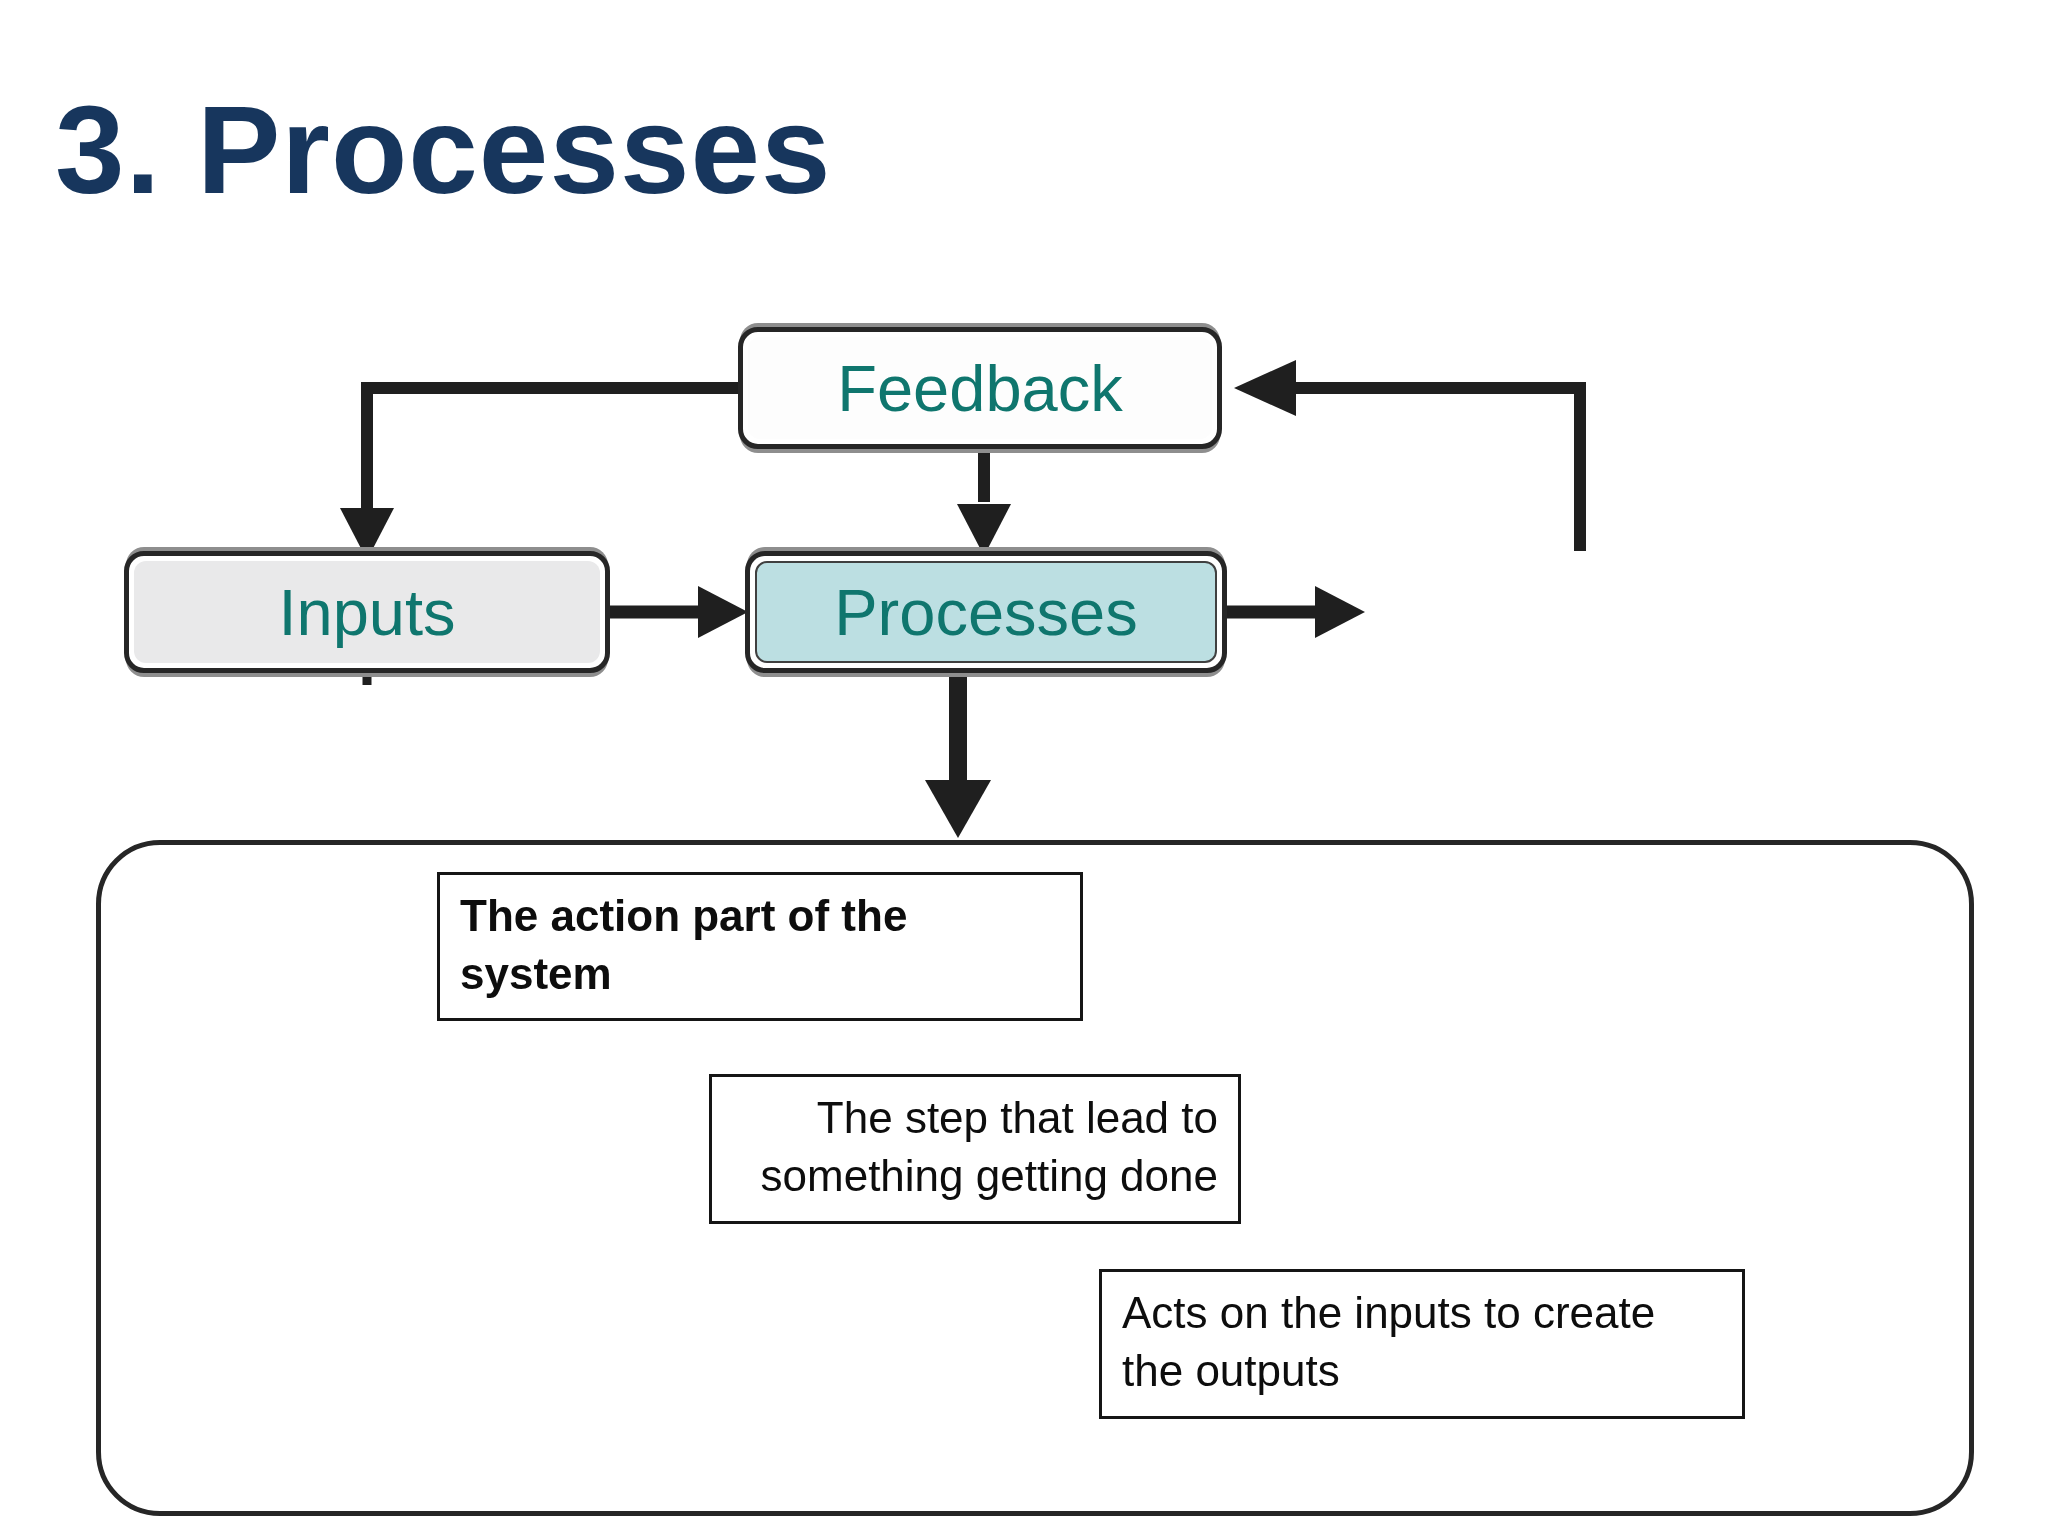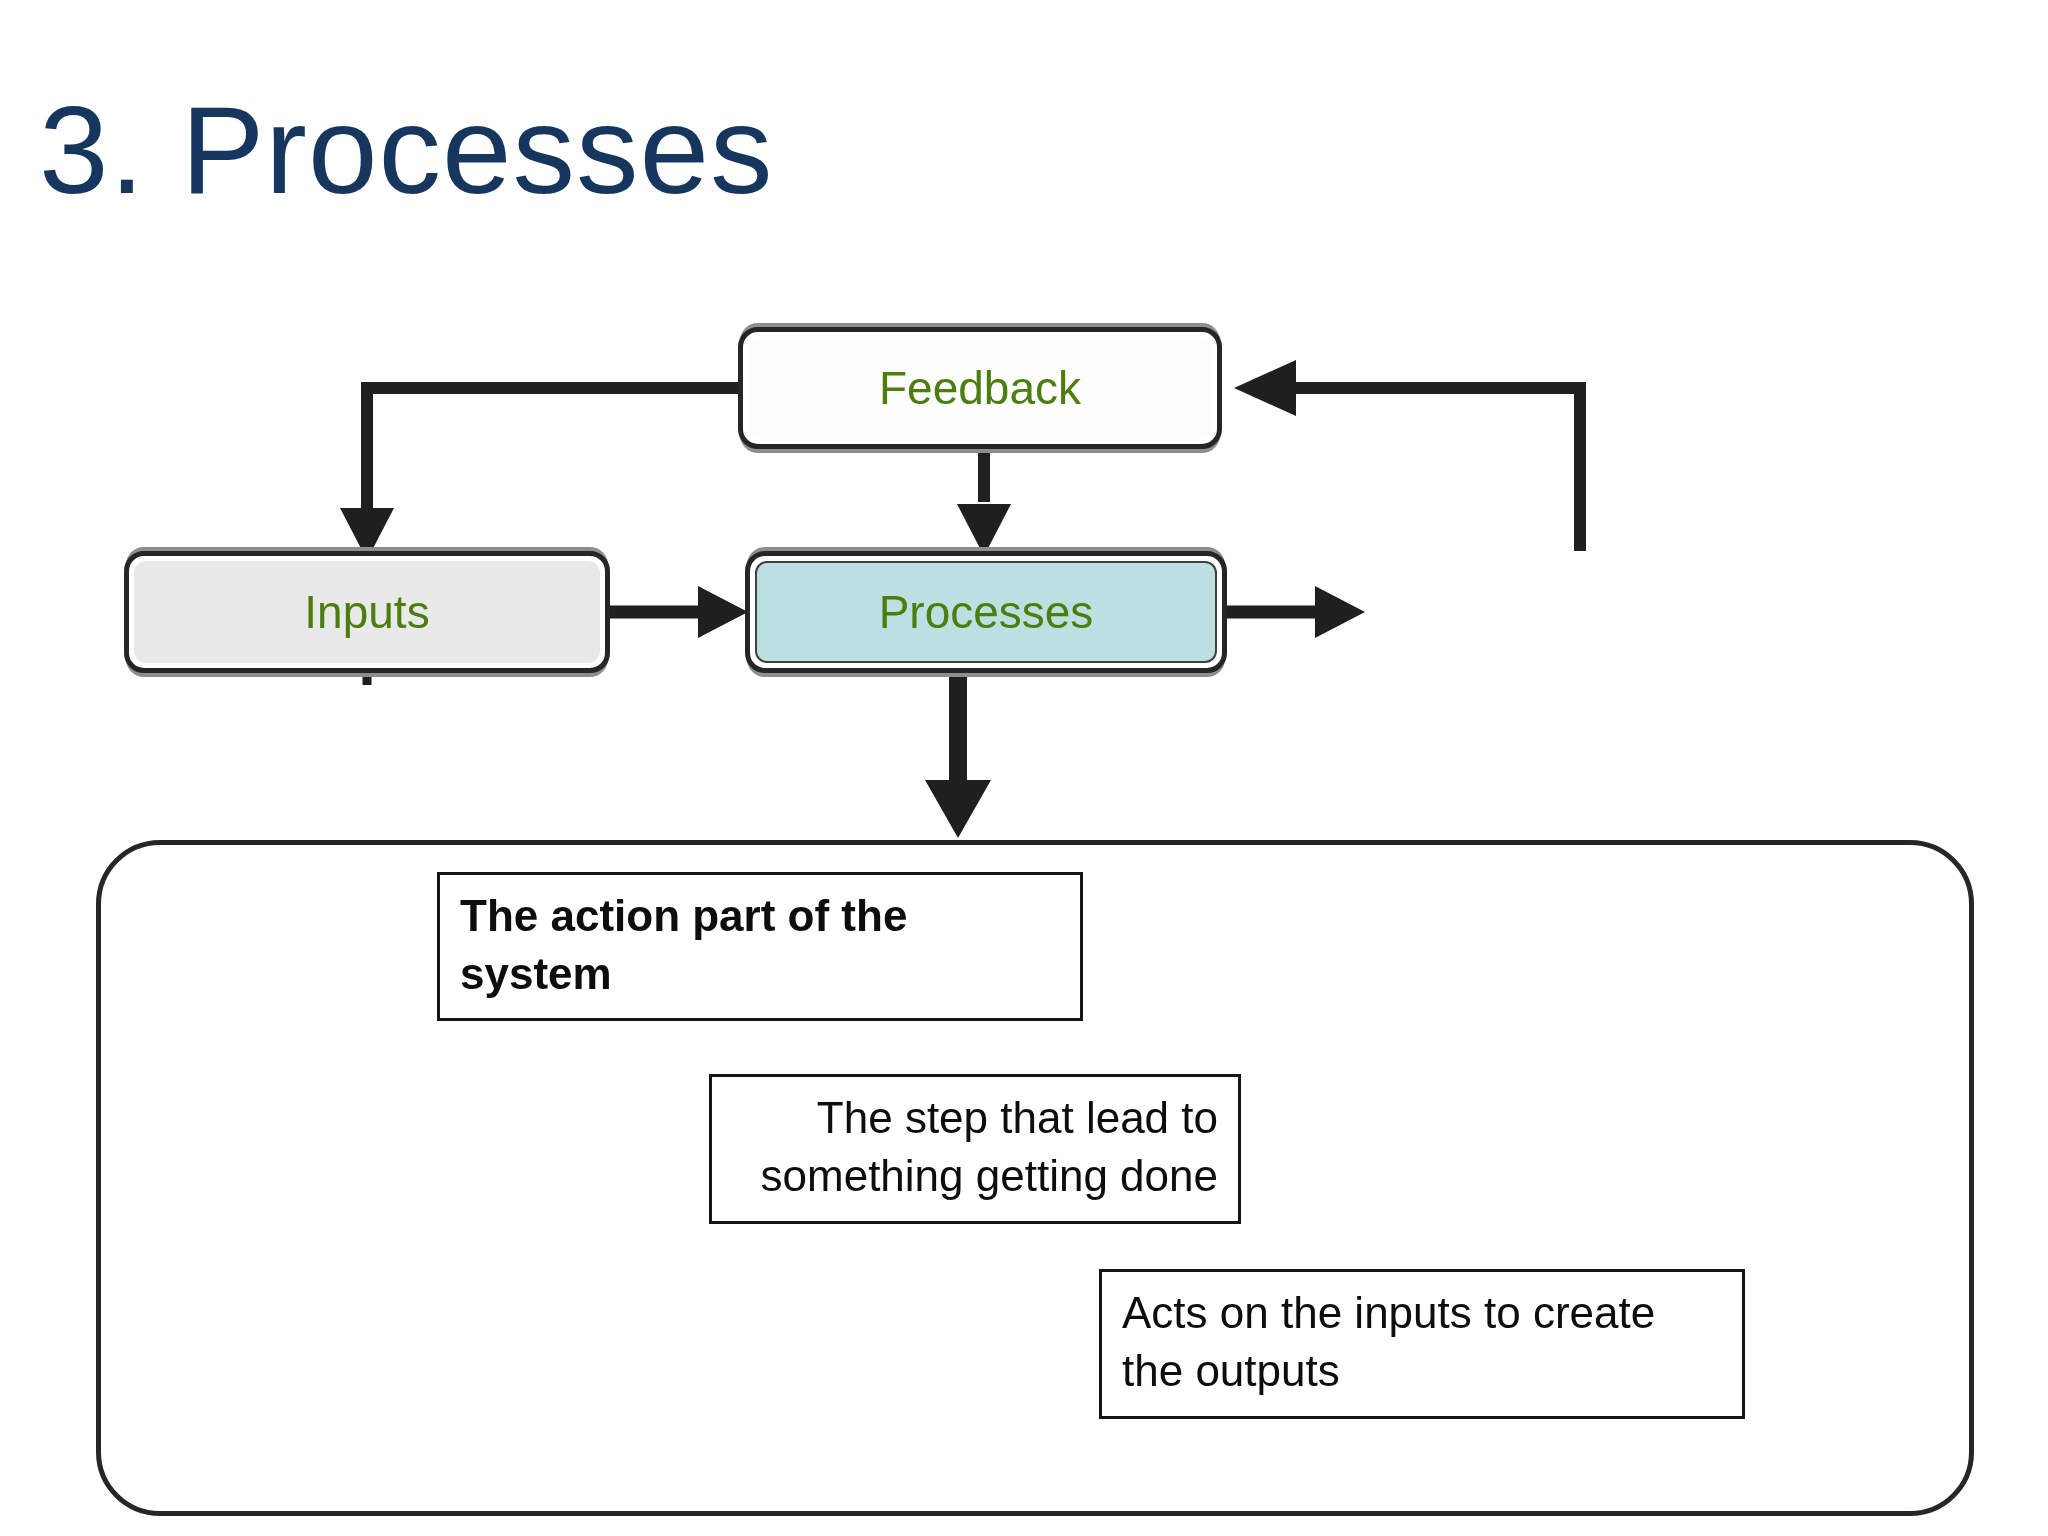--- a/index.html
+++ b/index.html
@@ -9,24 +9,24 @@
   .slide {
     position: relative;
     width: 2048px;
     height: 1536px;
     background: #ffffff;
     overflow: hidden;
   }
 
   .slide-title {
     position: absolute;
-    left: 39px;
+    left: 55px;
     top: 78px;
     font-size: 125px;
-    font-weight: 400;
+    font-weight: 700;
     letter-spacing: 1px;
     color: #17365d;
     white-space: nowrap;
     text-align: center;
   }
 
   
   .connectors {
     position: absolute;
     left: 0; top: 0;
@@ -47,22 +47,22 @@
     padding: 5px;
     box-shadow: 0 -6px 0 -2px #8e8e8e, 0 6px 0 -2px #8e8e8e;
   }
   .node .inner {
     width: 100%;
     height: 100%;
     border-radius: 12px;
     display: flex;
     align-items: center;
     justify-content: center;
-    font-size: 46px;
-    color: #4d7c0f;
+    font-size: 65px;
+    color: #0f766e;
     background: #fdfdfd;
   }
   .node-feedback { left: 738px; top: 327px; width: 484px; height: 122px; }
   .node-inputs   { left: 124px; top: 551px; width: 486px; height: 122px; }
   .node-inputs .inner { background: #e9e9ea; }
   .node-processes { left: 745px; top: 551px; width: 482px; height: 122px; }
   .node-processes .inner { background: #bcdfe2; border: 2px solid #404040; }
   .node-outputs  { left: 1362px; top: 551px; width: 500px; height: 122px; }
 
   

